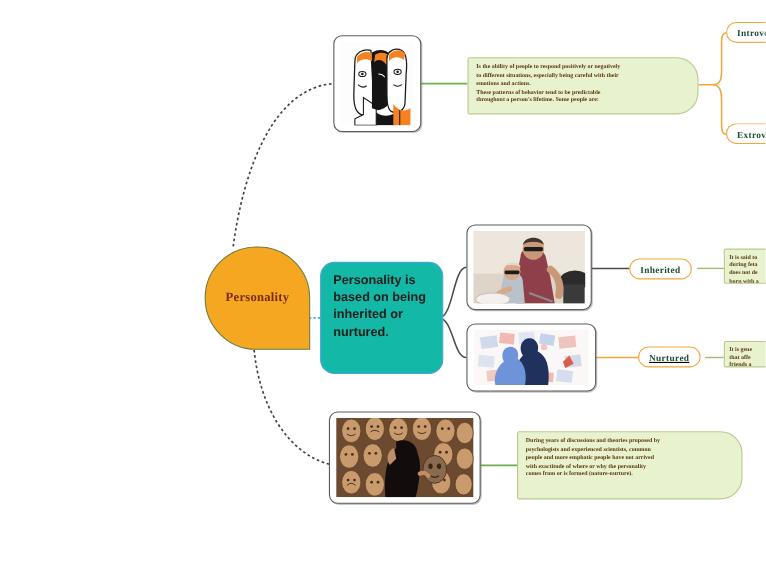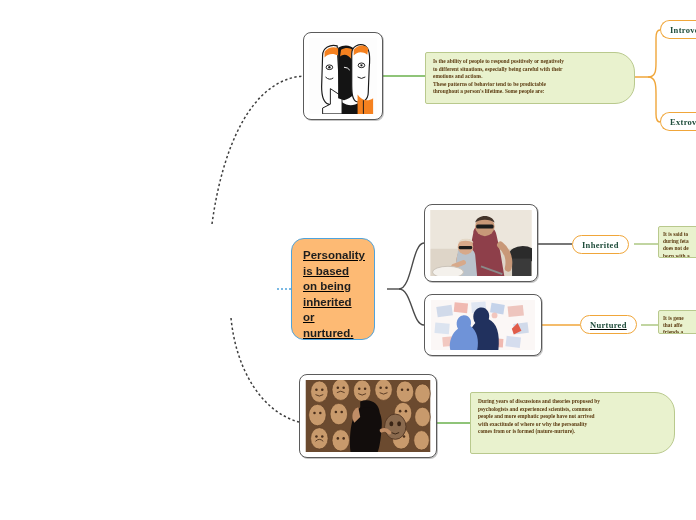--- a/index.html
+++ b/index.html
@@ -37,27 +37,26 @@
     font-weight: bold;
     font-size: 11.5px;
     color: #7B2B16;
     letter-spacing: .2px;
   }
 
   
   .blue-box {
     position: absolute;
     left: 291px; top: 238px;
-    width: 84px; height: 102px;
-    background: #fdba74;
+    width: 112px; height: 102px;
+    background: #14b8a6;
     border: 1.6px solid #4FA3DC;
     border-radius: 13px;
     padding: 9px 8px 5px 11px;
     z-index: 5;
-    text-decoration: underline;
   }
   .blue-box .blue-text {
     font-family: "Liberation Sans", sans-serif;
     font-weight: bold;
     font-size: 11.5px;
     line-height: 15.5px;
     color: #1d1d1d;
     display: block;
     white-space: pre-line;
   }
@@ -171,20 +170,23 @@
     <path d="M 538 244 L 572 244" fill="none" stroke="#4a4a4a" stroke-width="1.4"></path>
 
     <path d="M 542 325 L 580 325" fill="none" stroke="#F0A63A" stroke-width="1.4"></path>
 
     <path d="M 634 244 L 658 244" fill="none" stroke="#9fbf6e" stroke-width="1.3"></path>
     <path d="M 641 325 L 658 325" fill="none" stroke="#9fbf6e" stroke-width="1.3"></path>
 
     <path d="M 437 423 L 470 423" fill="none" stroke="#6ab04c" stroke-width="1.6"></path>
   </svg>
 
+  <div class="root-node">
+    <span class="root-label">Personality</span>
+  </div>
 
   <div class="blue-box">
     <span class="blue-text">Personality is based on being inherited or nurtured.</span>
   </div>
 
   <div class="img-frame frame-top">
     <svg class="pic" viewBox="0 0 70 78">
       <rect x="0" y="0" width="70" height="78" fill="#fdfdfd"></rect>
 
       <path d="M14 18 C14 10 22 6 29 8 L32 60 C32 66 26 70 20 68 C14 66 13 58 13 50 Z" fill="#ffffff" stroke="#1a1a1a" stroke-width="1.2"></path>

